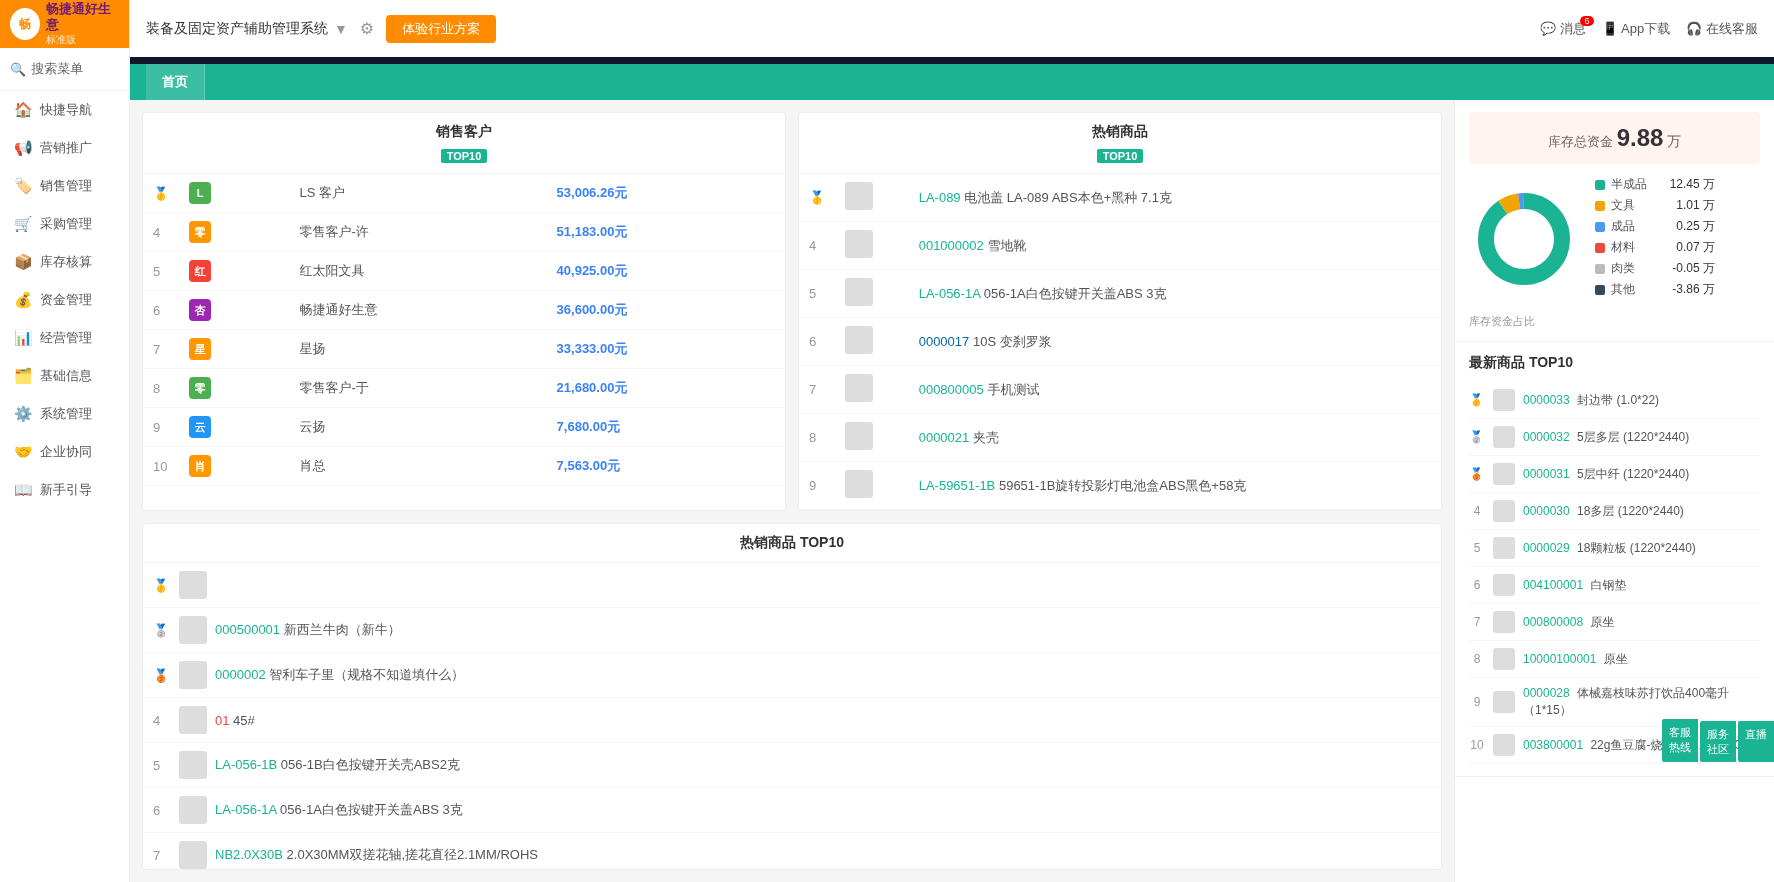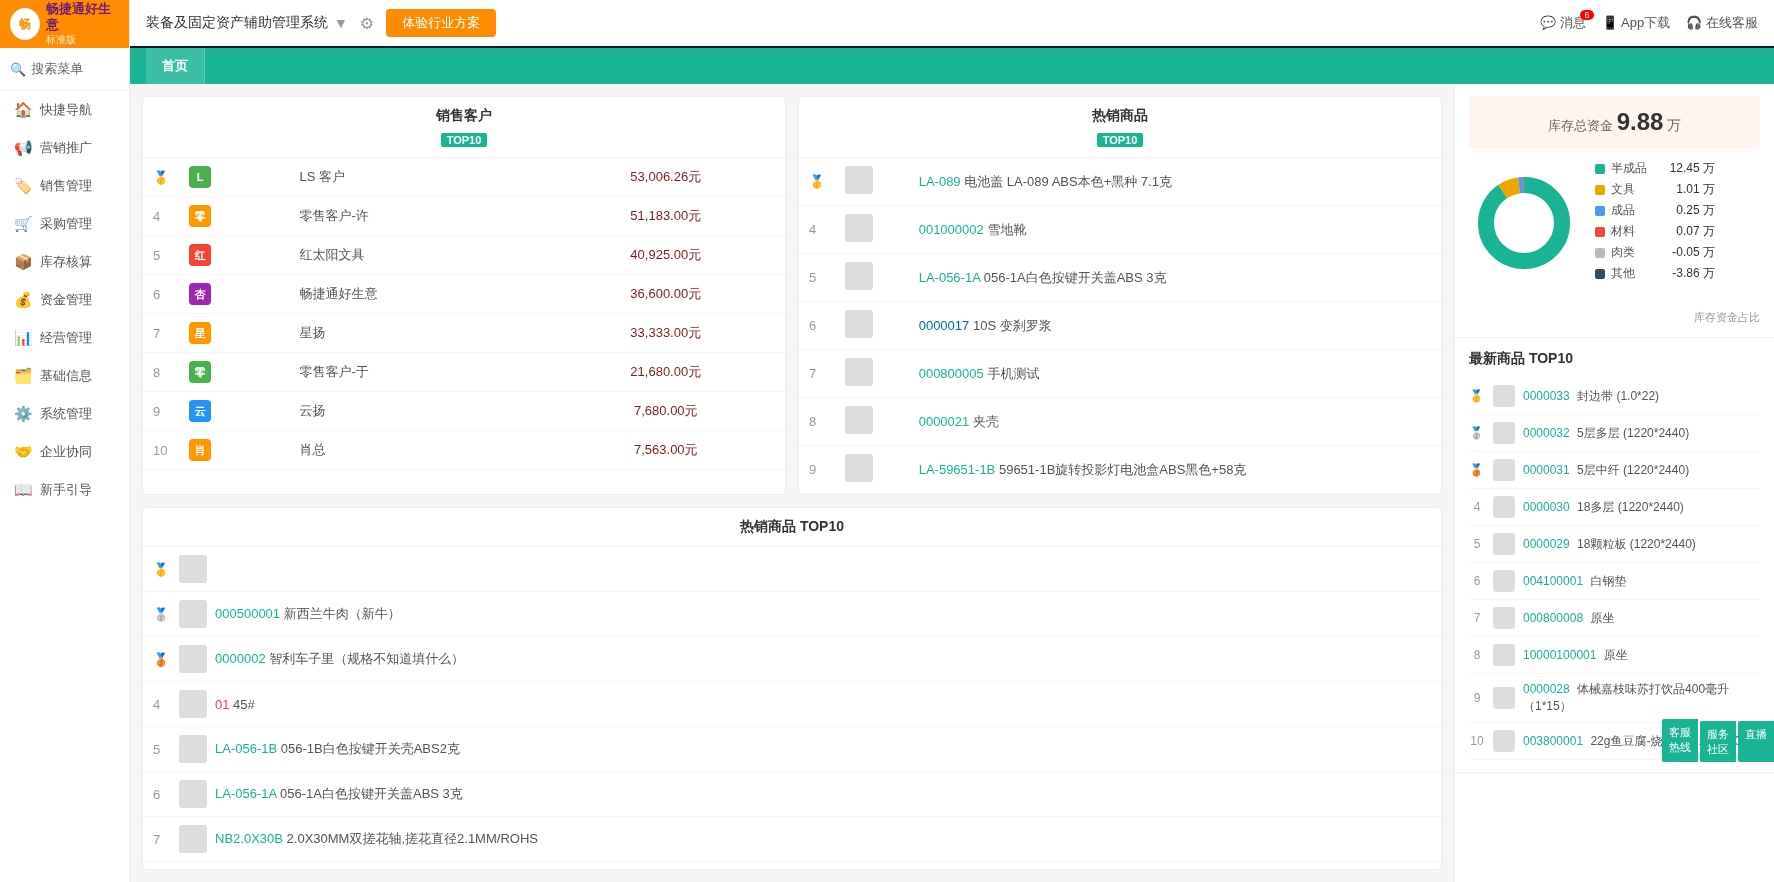--- a/index.html
+++ b/index.html
@@ -54,24 +54,24 @@
     .main-wrapper {
       flex: 1;
       display: flex;
       flex-direction: column;
       overflow: hidden;
     }
 
     
     .topbar {
       background: #fff;
-      height: 48px;
+      height: 64px;
       display: flex; align-items: center;
       padding: 0 16px;
-      border-bottom: 2px solid #0f172a;
+      border-bottom: 7px solid #0f172a;
       gap: 12px;
     }
     .topbar-title {
       font-size: 14px; color: #333;
       display: flex; align-items: center; gap: 6px;
     }
     .topbar-title-dropdown { color: #999; cursor: pointer; }
     .topbar-gear { color: #999; cursor: pointer; font-size: 16px; }
     .topbar-btn {
       background: #ff8c00; color: #fff; border: none;
@@ -136,21 +136,21 @@
     .top-label {
       background: #1ab394; color: #fff; font-size: 11px;
       padding: 1px 6px; border-radius: 2px;
     }
 
     
     .list-table { width: 100%; border-collapse: collapse; }
     .list-table tr { border-bottom: 1px solid #f5f5f5; }
     .list-table td { padding: 8px 10px; font-size: 13px; color: #555; }
     .list-table .rank { color: #999; width: 24px; }
-    .list-table .amount { color: #7f1d1d; font-weight: 400; text-align: center; }
+    .list-table .amount { color: #3b82f6; font-weight: 700; text-align: left; }
 
     .avatar-badge {
       width: 22px; height: 22px; border-radius: 4px;
       display: inline-flex; align-items: center; justify-content: center;
       color: #fff; font-size: 11px; font-weight: bold;
     }
 
     
     .prod-img {
       width: 28px; height: 28px; background: #ddd; border-radius: 3px;
@@ -173,21 +173,21 @@
     .inventory-unit { font-size: 14px; color: #666; }
 
     
     .donut-area { display: flex; align-items: center; gap: 16px; }
     .donut-svg { flex-shrink: 0; }
     .legend-list { font-size: 12px; color: #555; }
     .legend-item { display: flex; align-items: center; gap: 6px; margin-bottom: 4px; justify-content: space-between; min-width: 120px; }
     .legend-dot { width: 10px; height: 10px; border-radius: 2px; flex-shrink: 0; }
     .legend-val { color: #333; font-weight: 500; text-align: right; }
     .legend-label { flex: 1; }
-    .rp-chart-label { font-size: 11px; color: #999; margin-top: 24px; text-align: right; }
+    .rp-chart-label { font-size: 11px; color: #999; margin-top: 12px; text-align: left; }
     .latest-item {
       display: flex; align-items: center; gap: 8px;
       padding: 7px 0; border-bottom: 1px solid #f5f5f5;
       font-size: 12px; color: #555;
     }
     .latest-rank { color: #999; width: 16px; text-align: center; flex-shrink: 0; }
     .latest-img {
       width: 22px; height: 22px; background: #ddd; border-radius: 3px;
       display: flex; align-items: center; justify-content: center;
       font-size: 9px; color: #999; flex-shrink: 0;

